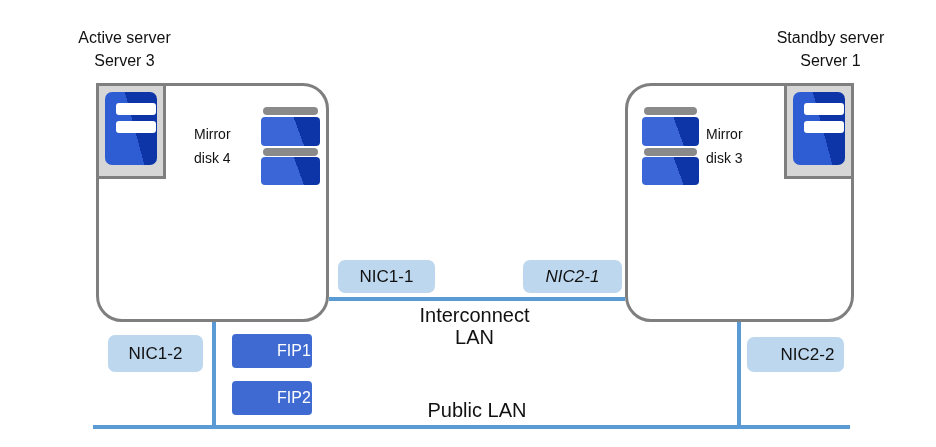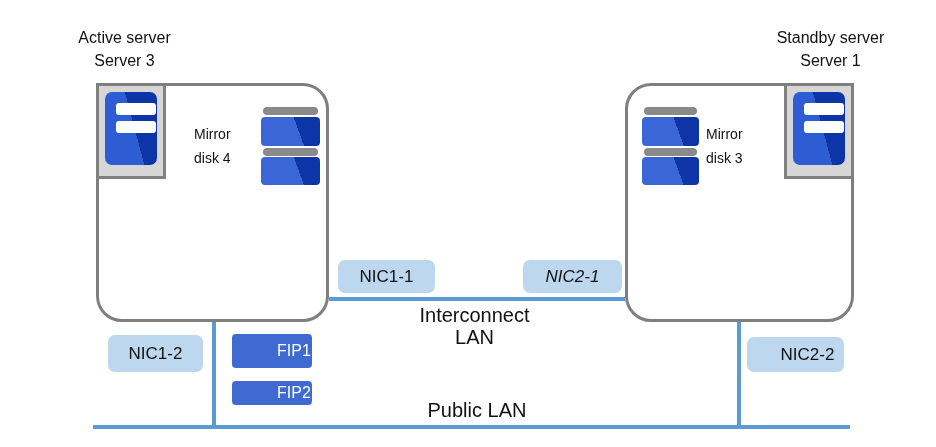--- a/index.html
+++ b/index.html
@@ -152,21 +152,21 @@
     <div>Mirror</div>
     <div>disk 3</div>
   </div>
 
   <div class="abs nic-badge" style="left:338px;top:260px;width:97px;height:33px;">NIC1-1</div>
   <div class="abs nic-badge" style="left:523px;top:260px;width:99px;height:33px;font-style:italic;">NIC2-1</div>
   <div class="abs nic-badge" style="left:108px;top:335px;width:95px;height:37px;">NIC1-2</div>
   <div class="abs nic-badge" style="left:747px;top:337px;width:97px;height:35px;padding-left:24px;">NIC2-2</div>
 
   <div class="abs fip-badge" style="left:232px;top:334px;width:80px;height:34px;">FIP1</div>
-  <div class="abs fip-badge" style="left:232px;top:381px;width:80px;height:24px;">FIP2</div>
+  <div class="abs fip-badge" style="left:232px;top:381px;width:80px;height:34px;">FIP2</div>
 
   <div class="abs net-label" style="left:404px;top:304px;width:141px;">
     <div>Interconnect</div>
     <div>LAN</div>
   </div>
   <div class="abs net-label" style="left:407px;top:399px;width:140px;">Public LAN</div>
 
 </div>
 
 </body></html>

